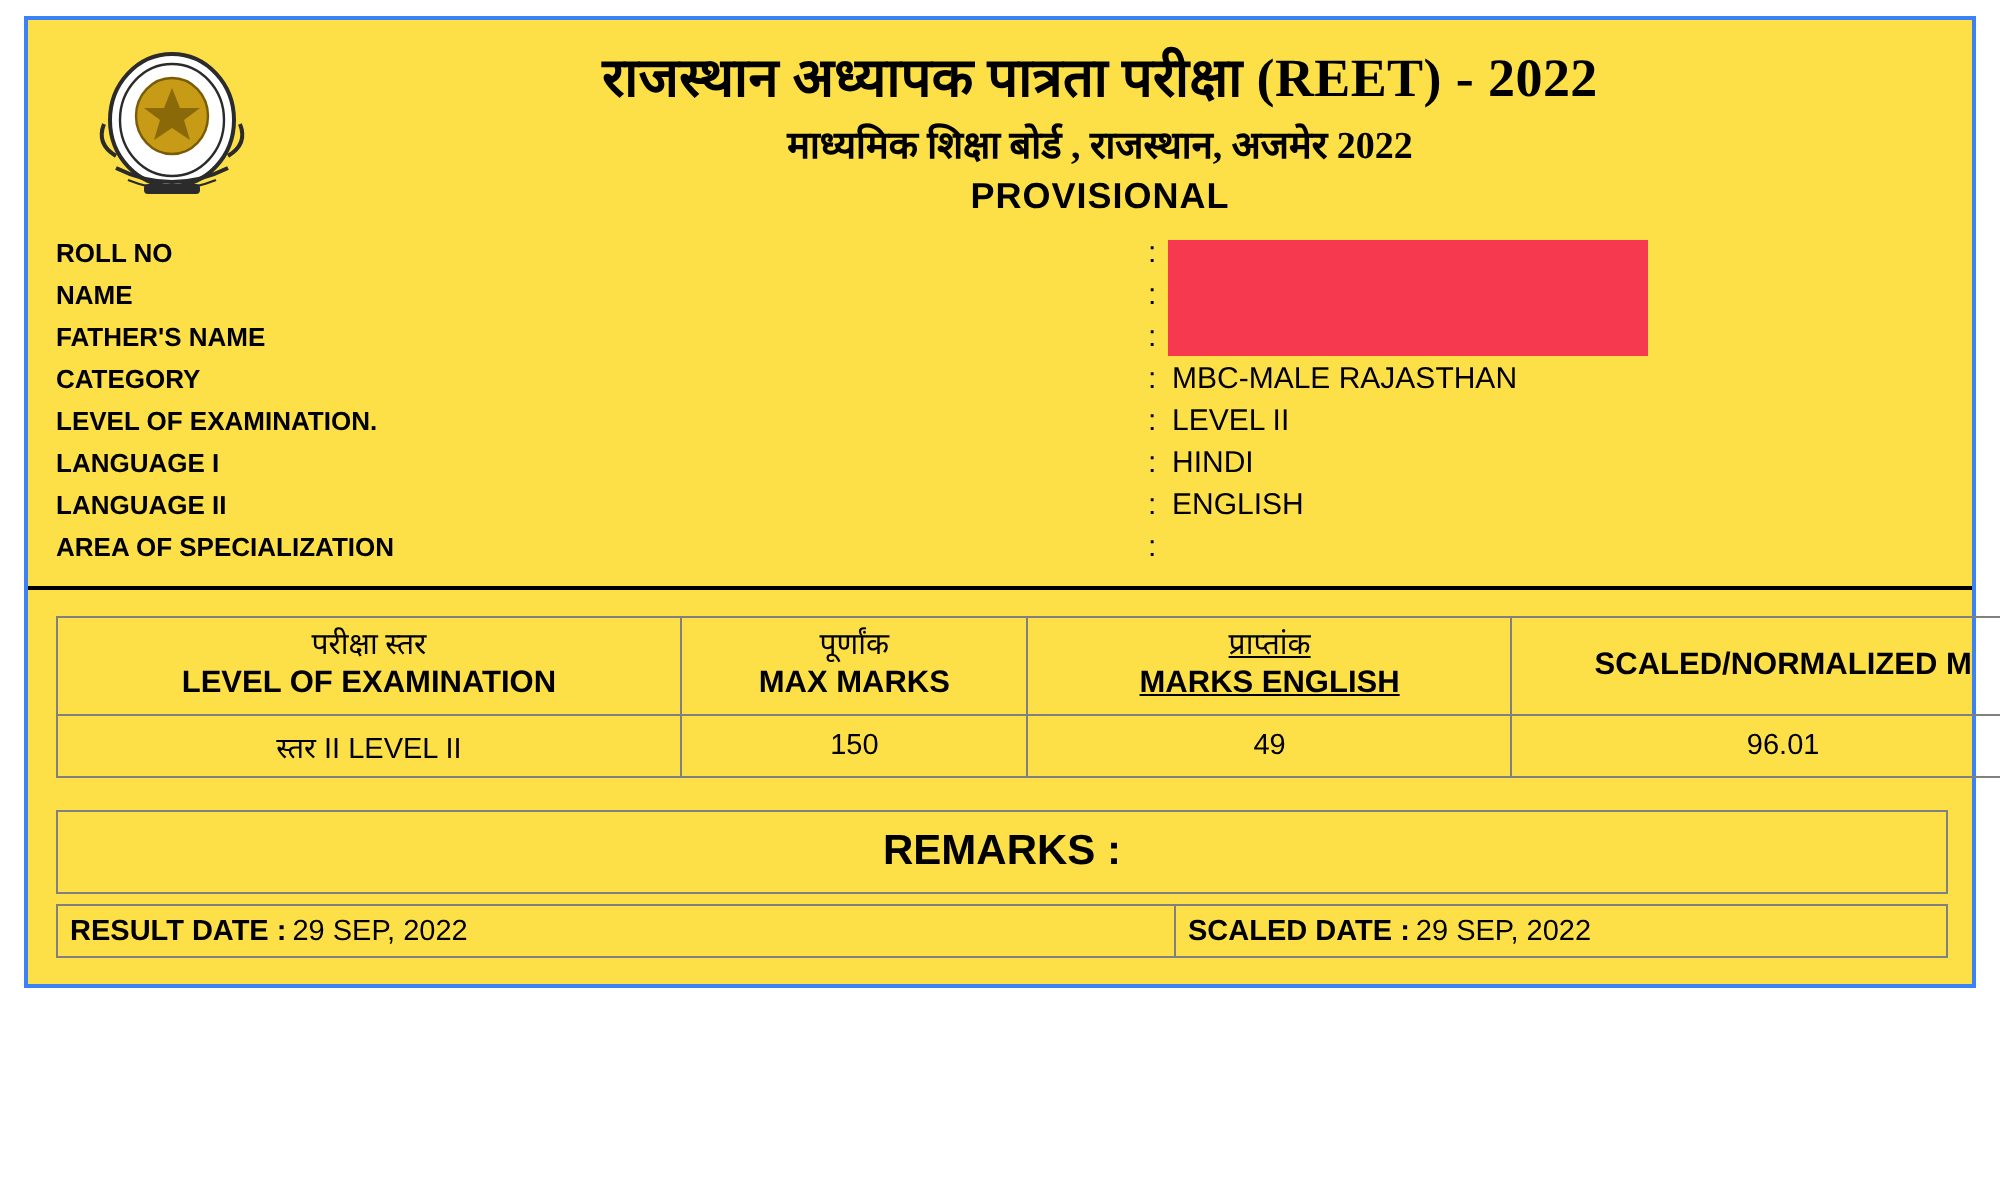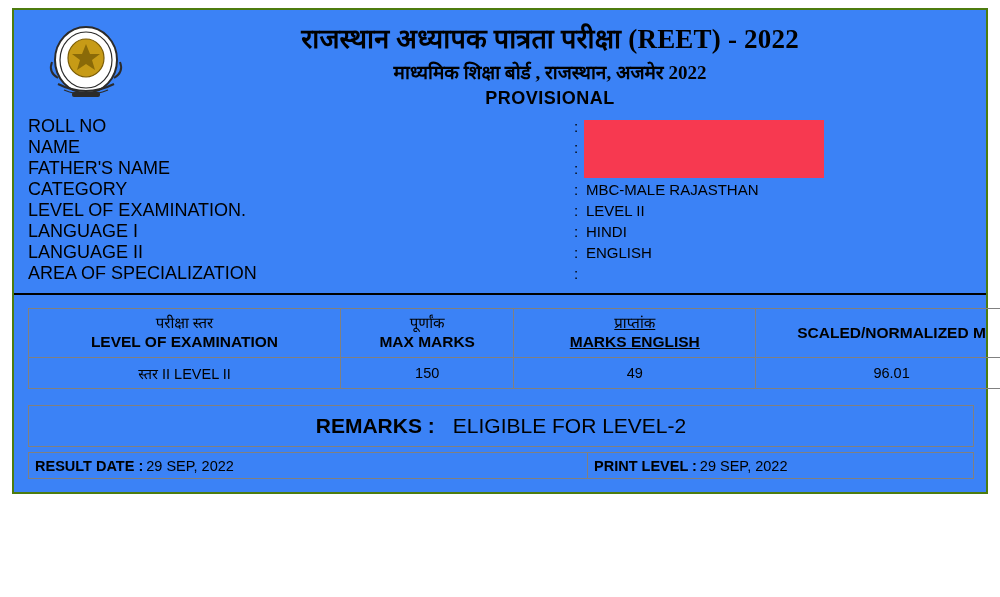--- a/index.html
+++ b/index.html
@@ -14,23 +14,23 @@
     color: #000000;
     overflow: hidden;
   }
 
   .scorecard {
     position: absolute;
     left: 12px;
     top: 8px;
     width: 976px;
     height: 486px;
-    border: 2px solid #4d7c0f;
+    border: 2px solid #3b82f6;
     box-sizing: border-box;
-    background: #3b82f6;
+    background: #fde047;
   }
 
   
   .header {
     position: relative;
     height: 96px;
   }
   .emblem {
     position: absolute;
     left: 28px;
@@ -77,22 +77,22 @@
     padding: 0 0 12px 0;
   }
   .detail-row {
     position: relative;
     height: 21px;
     line-height: 21px;
   }
   .detail-label {
     position: absolute;
     left: 14px;
-    font-size: 18px;
-    font-weight: normal;
+    font-size: 13px;
+    font-weight: bold;
     white-space: nowrap;
   }
   .detail-colon {
     position: absolute;
     left: 560px;
     font-size: 15px;
   }
   .detail-value {
     position: absolute;
     left: 572px;
@@ -324,27 +324,26 @@
           <td>150</td>
           <td>49</td>
           <td>96.01</td>
         </tr>
       </tbody>
     </table>
   </div>
 
   <div class="remarks-box">
     <span class="remarks-label">REMARKS :</span>
-    <span class="remarks-value">ELIGIBLE FOR LEVEL-2</span>
   </div>
 
   <div class="dates">
     <div class="date-cell left">
       <span class="date-label">RESULT DATE :</span>
       <span class="date-value">29 SEP, 2022</span>
     </div>
     <div class="date-cell right">
-      <span class="date-label">PRINT LEVEL :</span>
+      <span class="date-label">SCALED DATE :</span>
       <span class="date-value">29 SEP, 2022</span>
     </div>
   </div>
 
 </div>
 
 </body></html>

